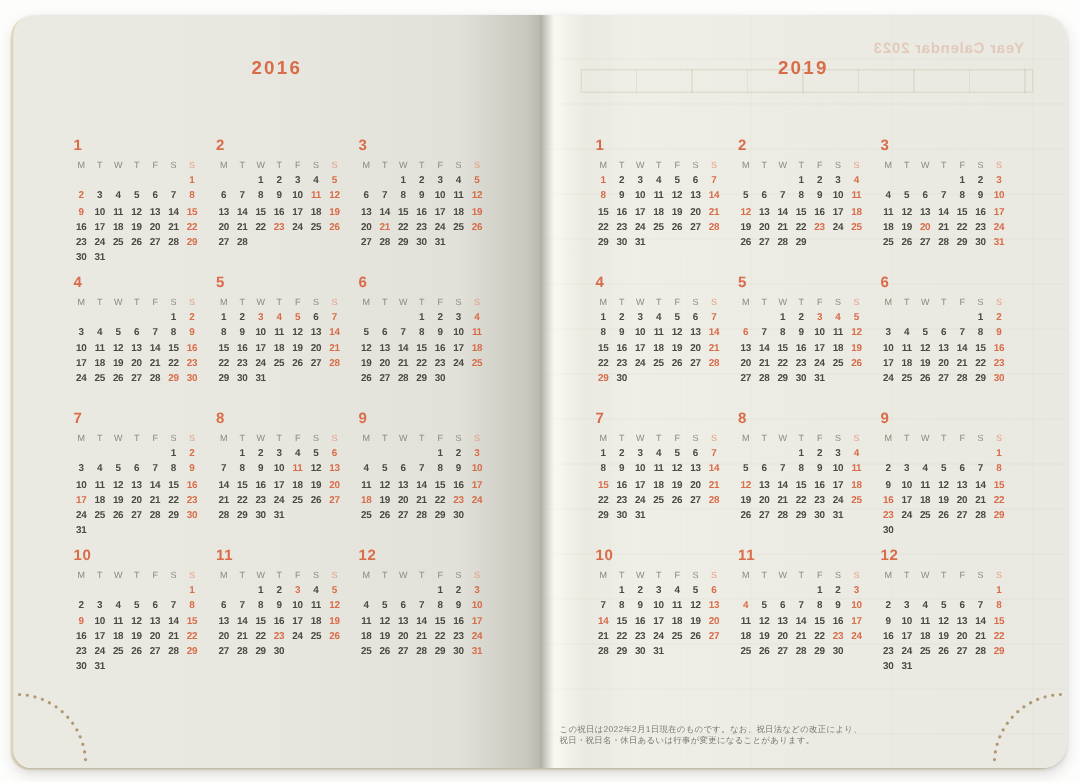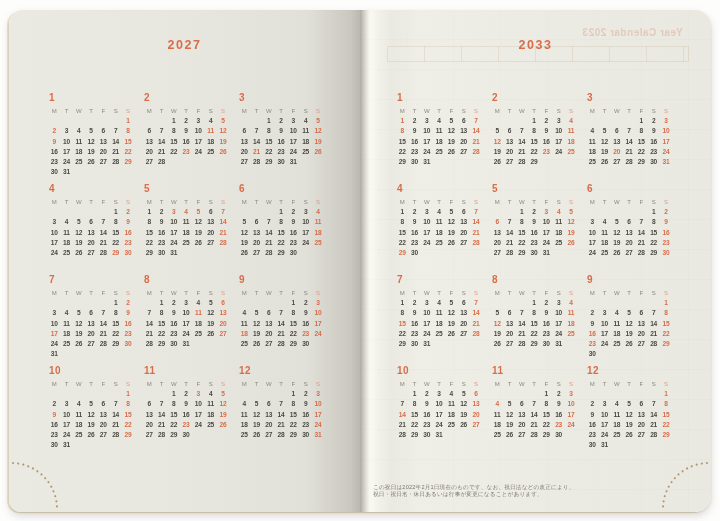--- a/index.html
+++ b/index.html
@@ -82,21 +82,21 @@
     fill:none;stroke:#a68c5e;stroke-width:2.1;stroke-linecap:round;
     stroke-dasharray:0.1 5.1;opacity:.85;
   }
 </style>
 </head>
 <body>
 
 <div class="book">
 
   <div class="page left">
-    <div class="year">2027</div>
+    <div class="year">2016</div>
     <div class="months">
         <div class="month">
           <div class="mnum">1</div>
           <div class="mgrid">
             <span class="wd">M</span>
             <span class="wd">T</span>
             <span class="wd">W</span>
             <span class="wd">T</span>
             <span class="wd">F</span>
             <span class="wd">S</span>
@@ -643,21 +643,21 @@
       </div>
     <svg class="corner-dots bl" width="50" height="52" viewBox="0 0 50 52">
       <path d="M2,5 A46,46 0 0 1 46,49"></path>
     </svg>
   </div>
 
   <div class="page right">
     <div class="showthrough-grid"></div>
     <div class="showthrough-title">Year Calendar 2023</div>
     <div class="showthrough-strip"></div>
-    <div class="year">2033</div>
+    <div class="year">2019</div>
     <div class="months">
         <div class="month">
           <div class="mnum">1</div>
           <div class="mgrid">
             <span class="wd">M</span>
             <span class="wd">T</span>
             <span class="wd">W</span>
             <span class="wd">T</span>
             <span class="wd">F</span>
             <span class="wd">S</span>

